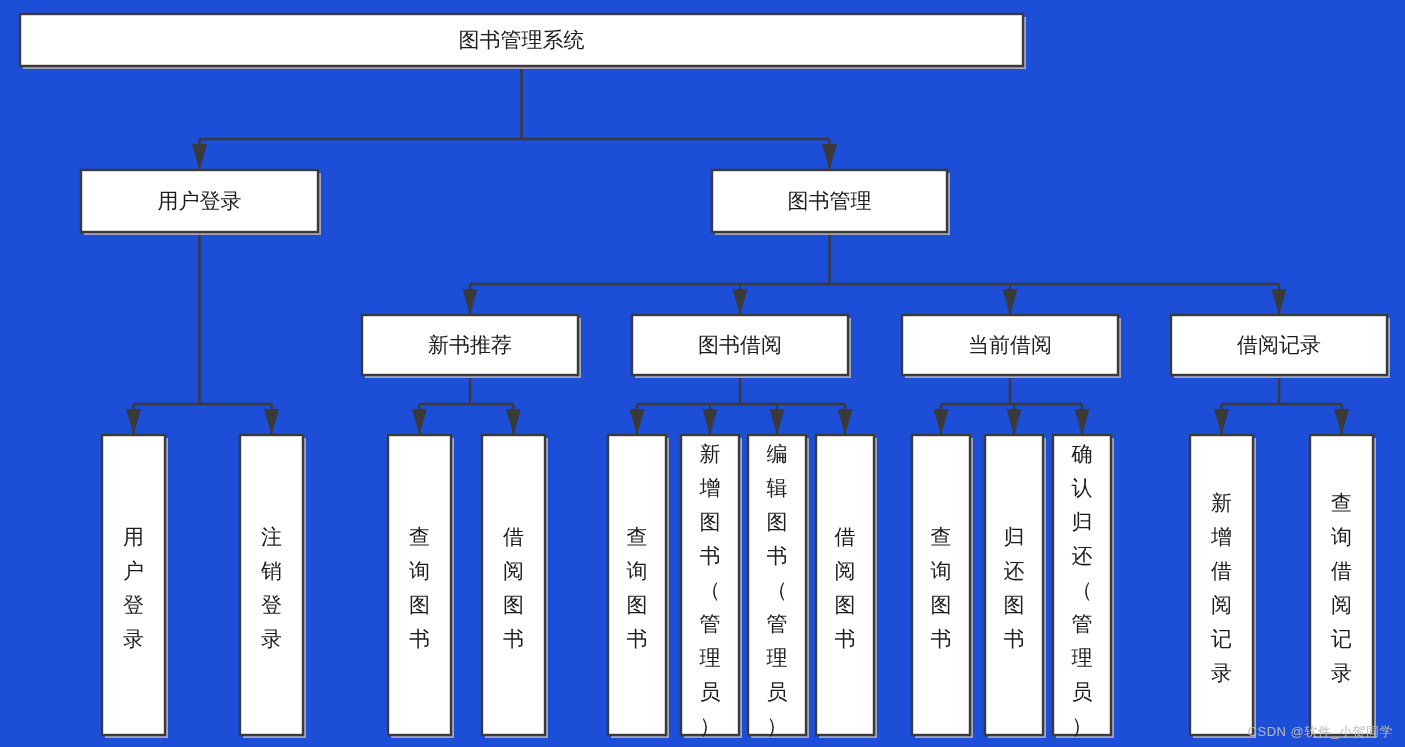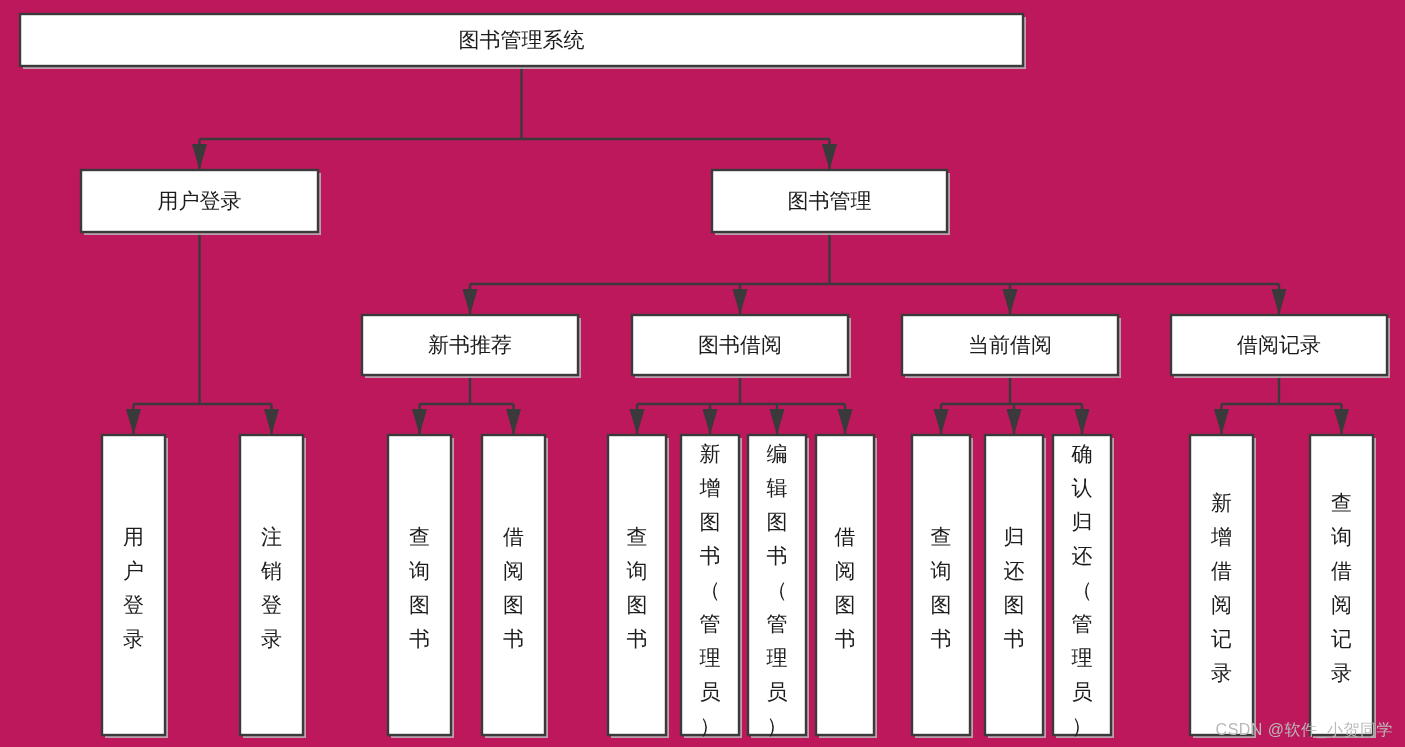--- a/index.html
+++ b/index.html
@@ -8,21 +8,21 @@
     padding: 0;
     background: #ffffff;
   }
   body {
     font-family: "Liberation Sans", "DejaVu Sans", sans-serif;
   }
   #diagram-root {
     position: relative;
     width: 1405px;
     height: 747px;
-    background: #be185d;
+    background: #1d4ed8;
     overflow: hidden;
   }
   svg#flow {
     position: absolute;
     left: 0;
     top: 0;
     width: 1405px;
     height: 747px;
     display: block;
   }
@@ -57,21 +57,21 @@
     font-family: "Liberation Sans", "DejaVu Sans", sans-serif;
     font-size: 21px;
     fill: #1c1c1c;
     text-anchor: middle;
   }
   .watermark {
     position: absolute;
     right: 12px;
     bottom: 6px;
     font-family: "Liberation Sans", "DejaVu Sans", sans-serif;
-    font-size: 16px;
+    font-size: 13px;
     color: #b9b9b9;
     letter-spacing: 0.5px;
     white-space: nowrap;
     user-select: none;
   }
 </style>
 </head>
 <body>
 
 <div id="diagram-root">

